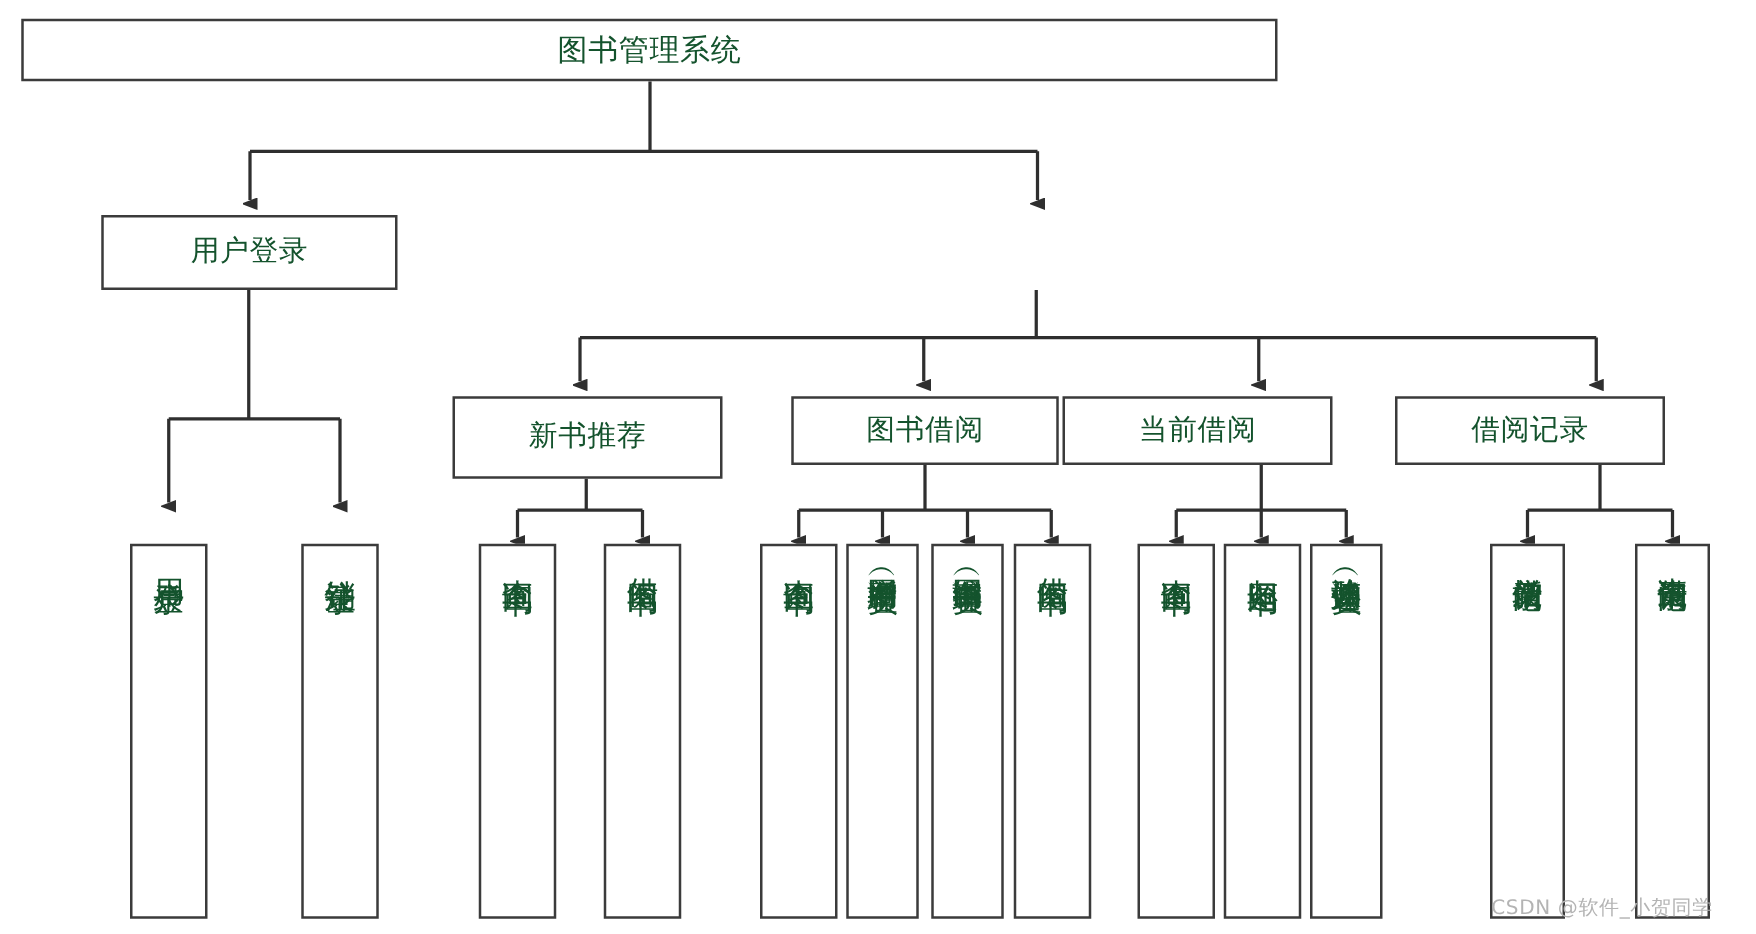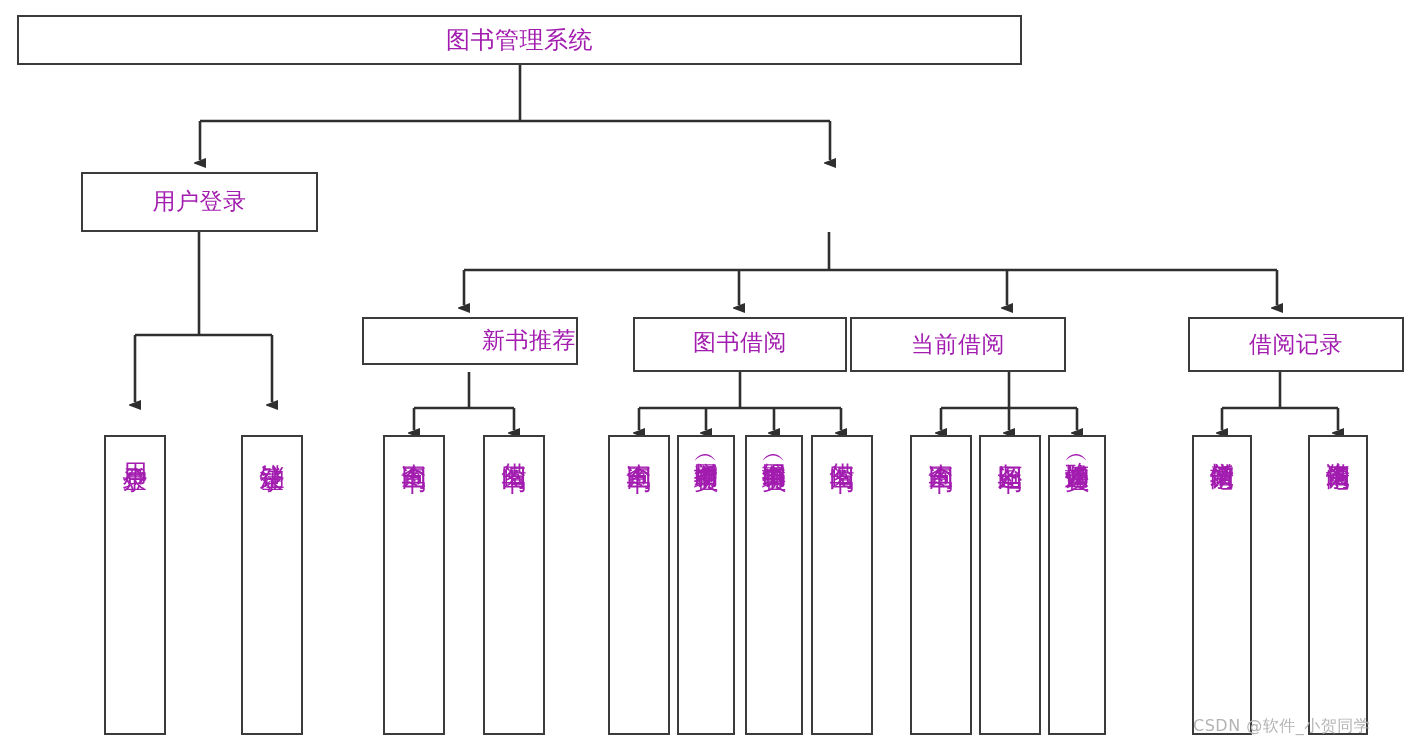--- a/index.html
+++ b/index.html
@@ -26,21 +26,21 @@
     pointer-events: none;
   }
   .node {
     position: absolute;
     box-sizing: border-box;
     border: 2px solid #3b3b3b;
     background: #ffffff;
     display: flex;
     align-items: center;
     justify-content: center;
-    color: #a21caf;
+    color: #14532d;
   }
   .node .lbl {
     display: block;
     text-align: center;
     line-height: 1.12;
     letter-spacing: 0.5px;
   }
   
   .node.h .lbl {
     font-size: 23px;
@@ -133,30 +133,30 @@
   </svg>
 
   <div class="node h root" style="left:17px; top:15px; width:1005px; height:50px;">
     <span class="lbl">图书管理系统</span>
   </div>
 
   <div class="node h" style="left:81px; top:172px; width:237px; height:60px;">
     <span class="lbl">用户登录</span>
   </div>
 
-  <div class="node h" style="left:362px; top:317px; width:216px; height:48px;justify-content:flex-end;">
+  <div class="node h" style="left:362px; top:317px; width:216px; height:66px;">
     <span class="lbl">新书推荐</span>
   </div>
-  <div class="node h" style="left:633px; top:317px; width:214px; height:55px;font-family:Liberation Mono, monospace;">
+  <div class="node h" style="left:633px; top:317px; width:214px; height:55px;">
     <span class="lbl">图书借阅</span>
   </div>
   <div class="node h" style="left:850px; top:317px; width:216px; height:55px;">
     <span class="lbl">当前借阅</span>
   </div>
-  <div class="node h" style="left:1188px; top:317px; width:216px; height:55px;">
+  <div class="node h" style="left:1116px; top:317px; width:216px; height:55px;">
     <span class="lbl">借阅记录</span>
   </div>
 
   <div class="node v" style="left:104px; top:435px; width:62px; height:300px;">
     <span class="lbl">用户登录</span>
   </div>
   <div class="node v" style="left:241px; top:435px; width:62px; height:300px;">
     <span class="lbl">注销登录</span>
   </div>
 

